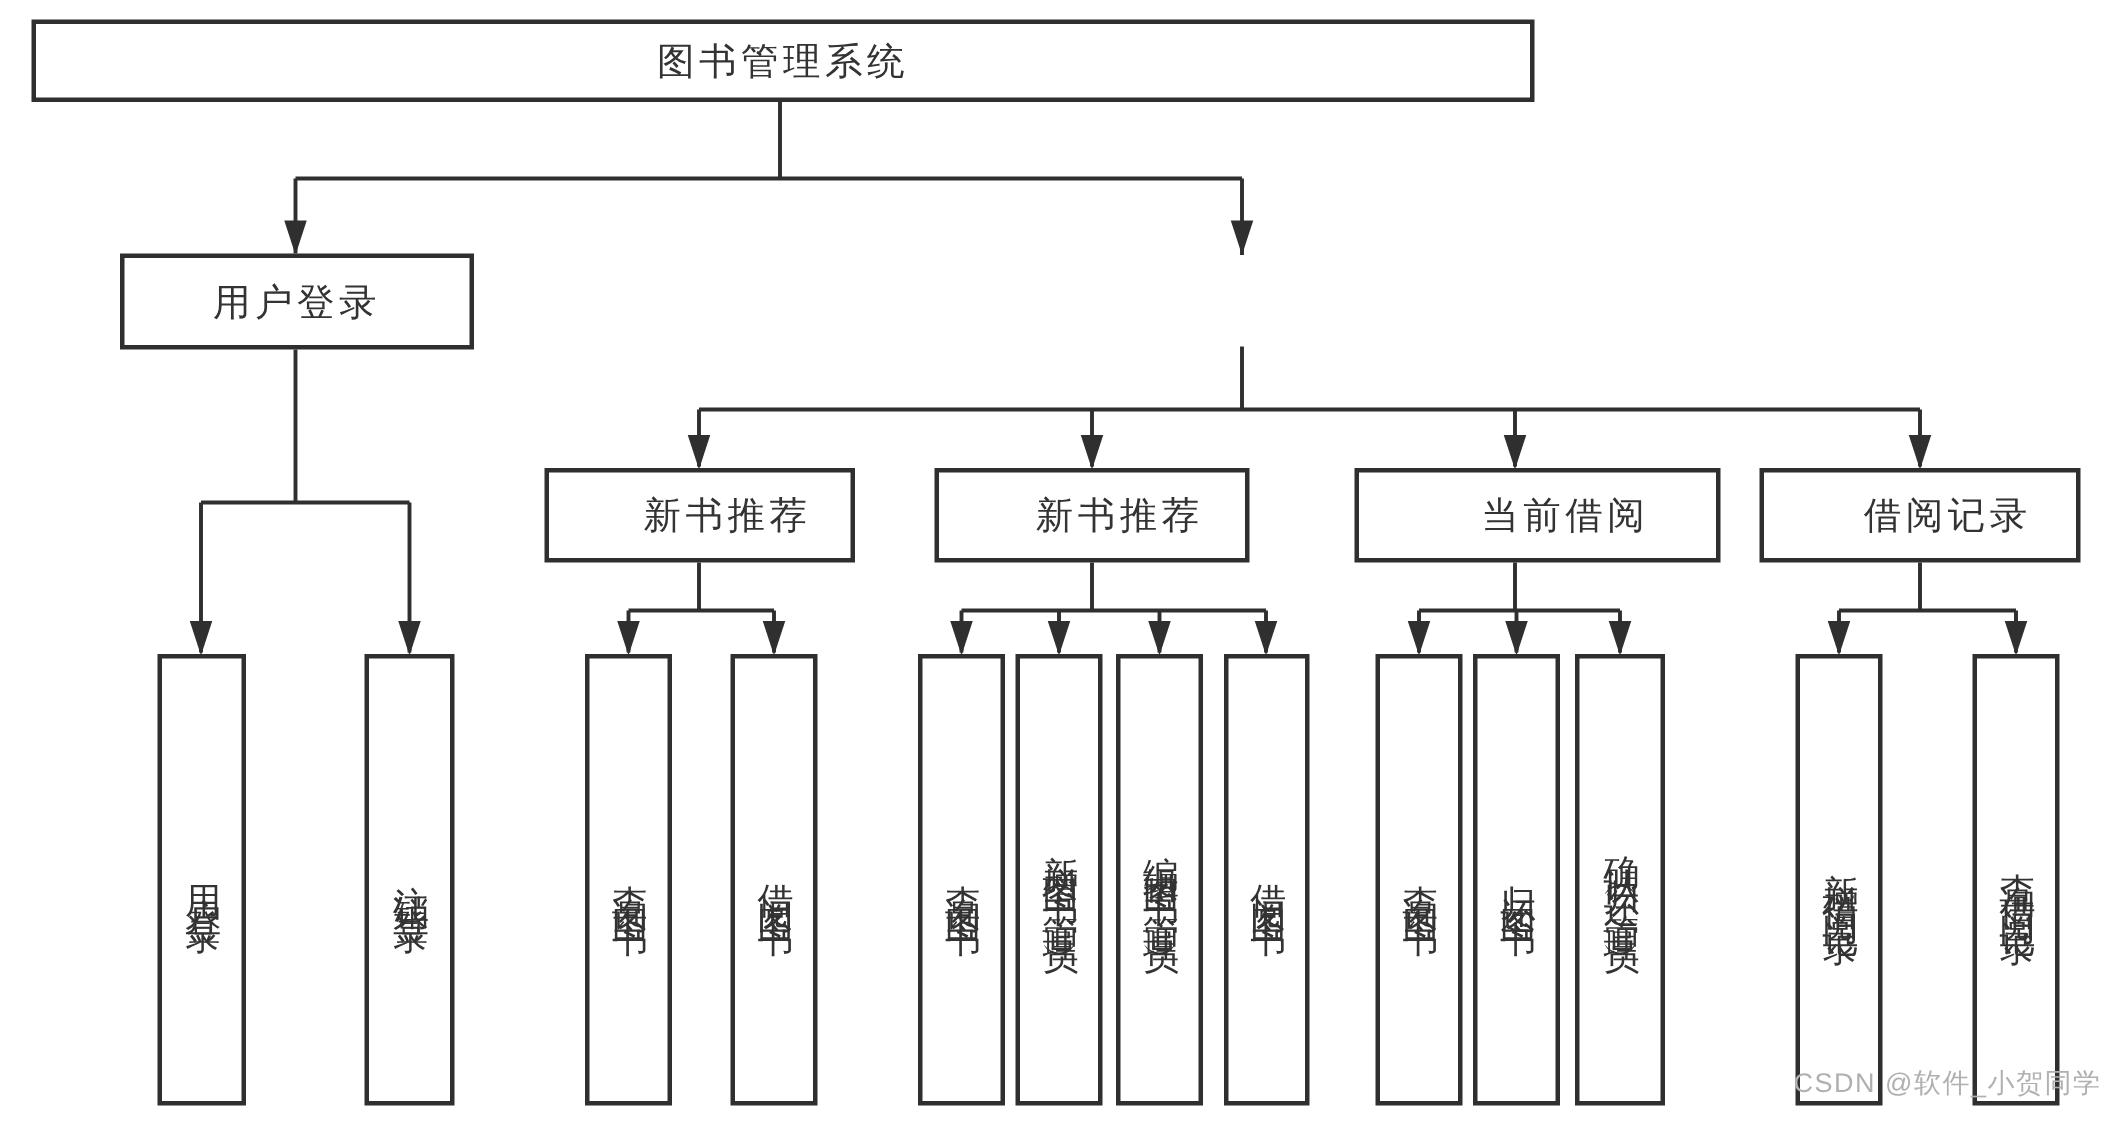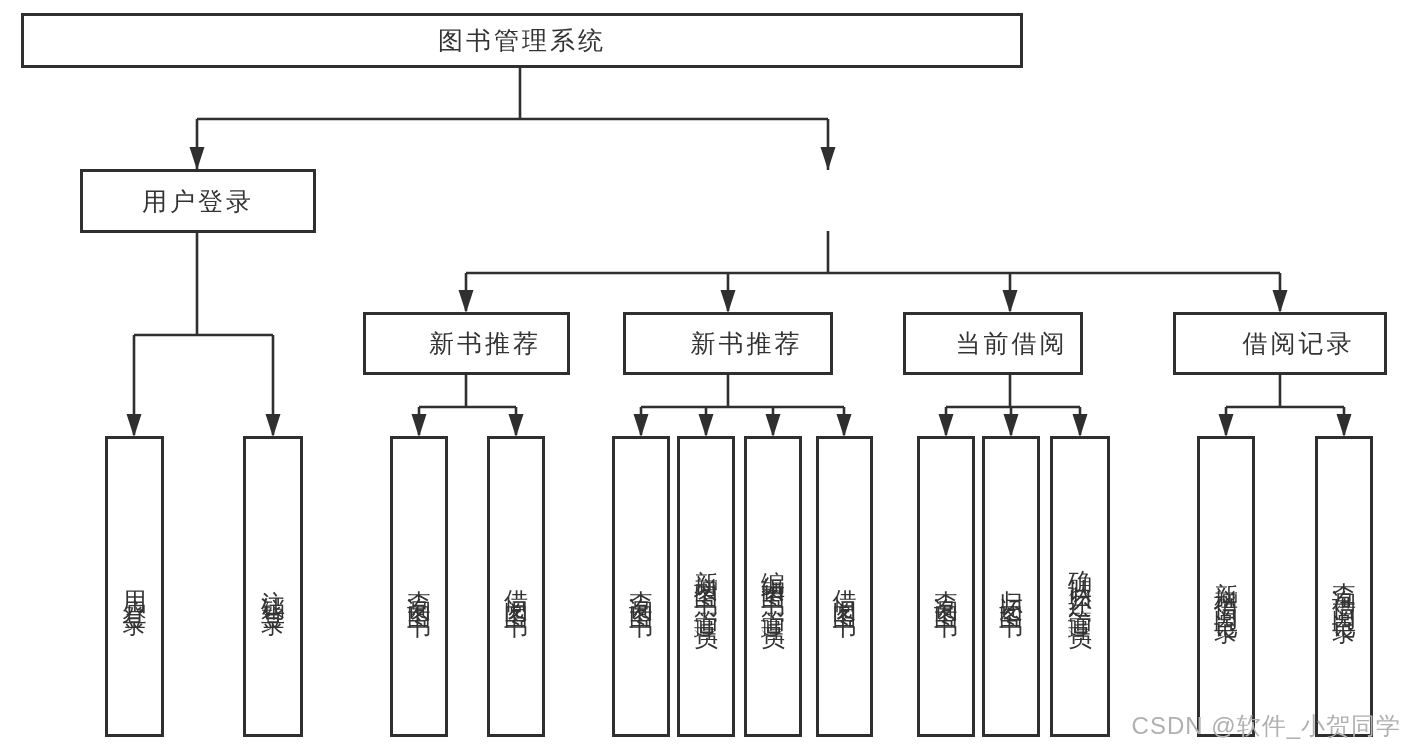--- a/index.html
+++ b/index.html
@@ -38,21 +38,21 @@
     white-space: nowrap;
     color: #333333;
   }
   .root  { left: 21px;  top: 13px;  width: 1002px; height: 55px; }
   .lvl2  { top: 169px; height: 64px; }
   .b-user-login    { left: 80px;  width: 236px; }
   .b-book-mgmt     { left: 711px; width: 236px; }
   .lvl3  { top: 312px; height: 63px; padding-left: 37px; }
   .g-new-book      { left: 363px;  width: 207px; }
   .g-book-borrow   { left: 623px;  width: 210px; }
-  .g-current       { left: 903px;  width: 180px; align-items: center; }
+  .g-current       { left: 903px;  width: 244px; align-items: center; }
   .g-records       { left: 1173px; width: 214px; }
   .leaf  { top: 436px; height: 301px; }
   .vtext {
     writing-mode: vertical-rl;
     text-orientation: mixed;
     font-size: 24px;
     letter-spacing: 8px;
     color: #333333;
     line-height: 1;
   }
@@ -66,21 +66,21 @@
   .bb4 { left: 816px;  width: 57px; }
   .cb1 { left: 917px;  width: 58px; }
   .cb2 { left: 982px;  width: 58px; }
   .cb3 { left: 1050px; width: 60px; }
   .br1 { left: 1197px; width: 58px; }
   .br2 { left: 1315px; width: 58px; }
   #watermark {
     position: absolute;
     right: 4px;
     top: 710px;
-    font-size: 24px;
+    font-size: 18px;
     letter-spacing: 1px;
     color: #b0b0b0;
     white-space: nowrap;
   }
 </style>
 </head>
 <body>
 
 <div id="canvas">
 

